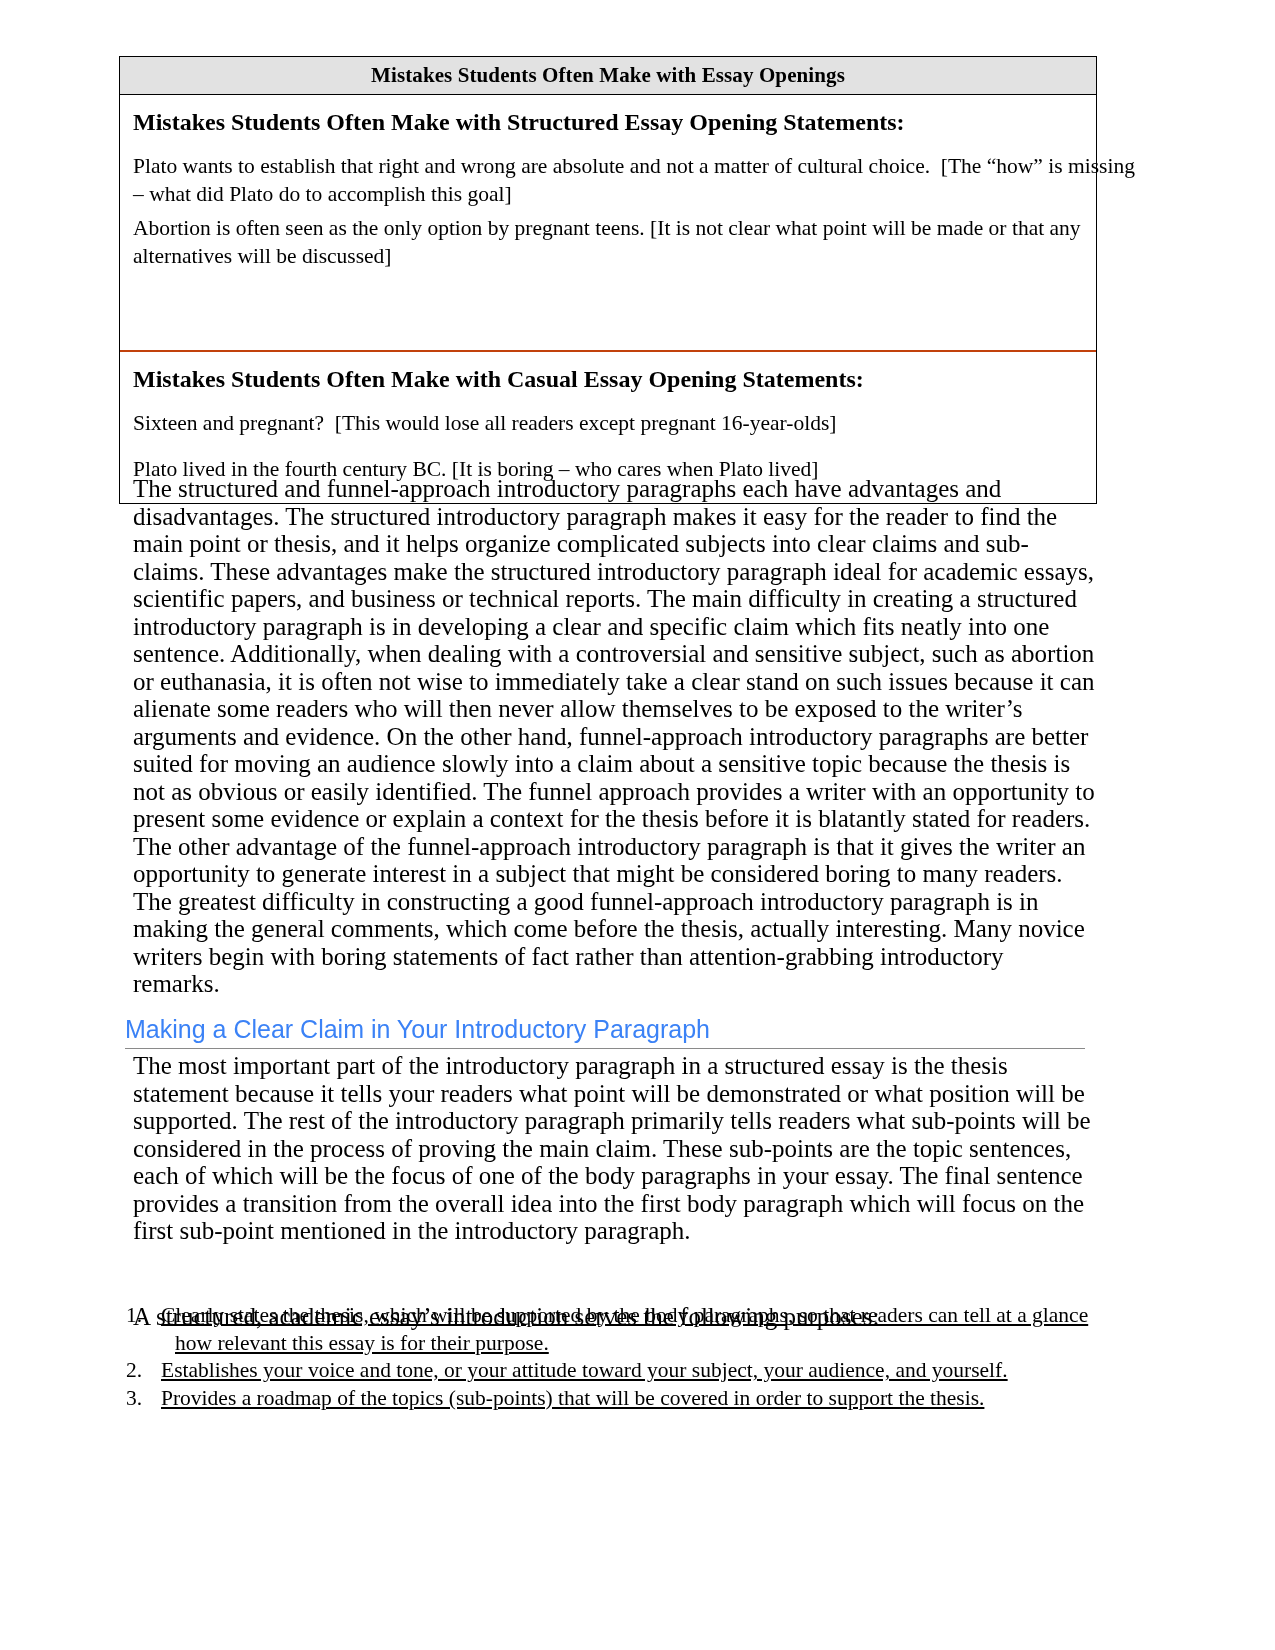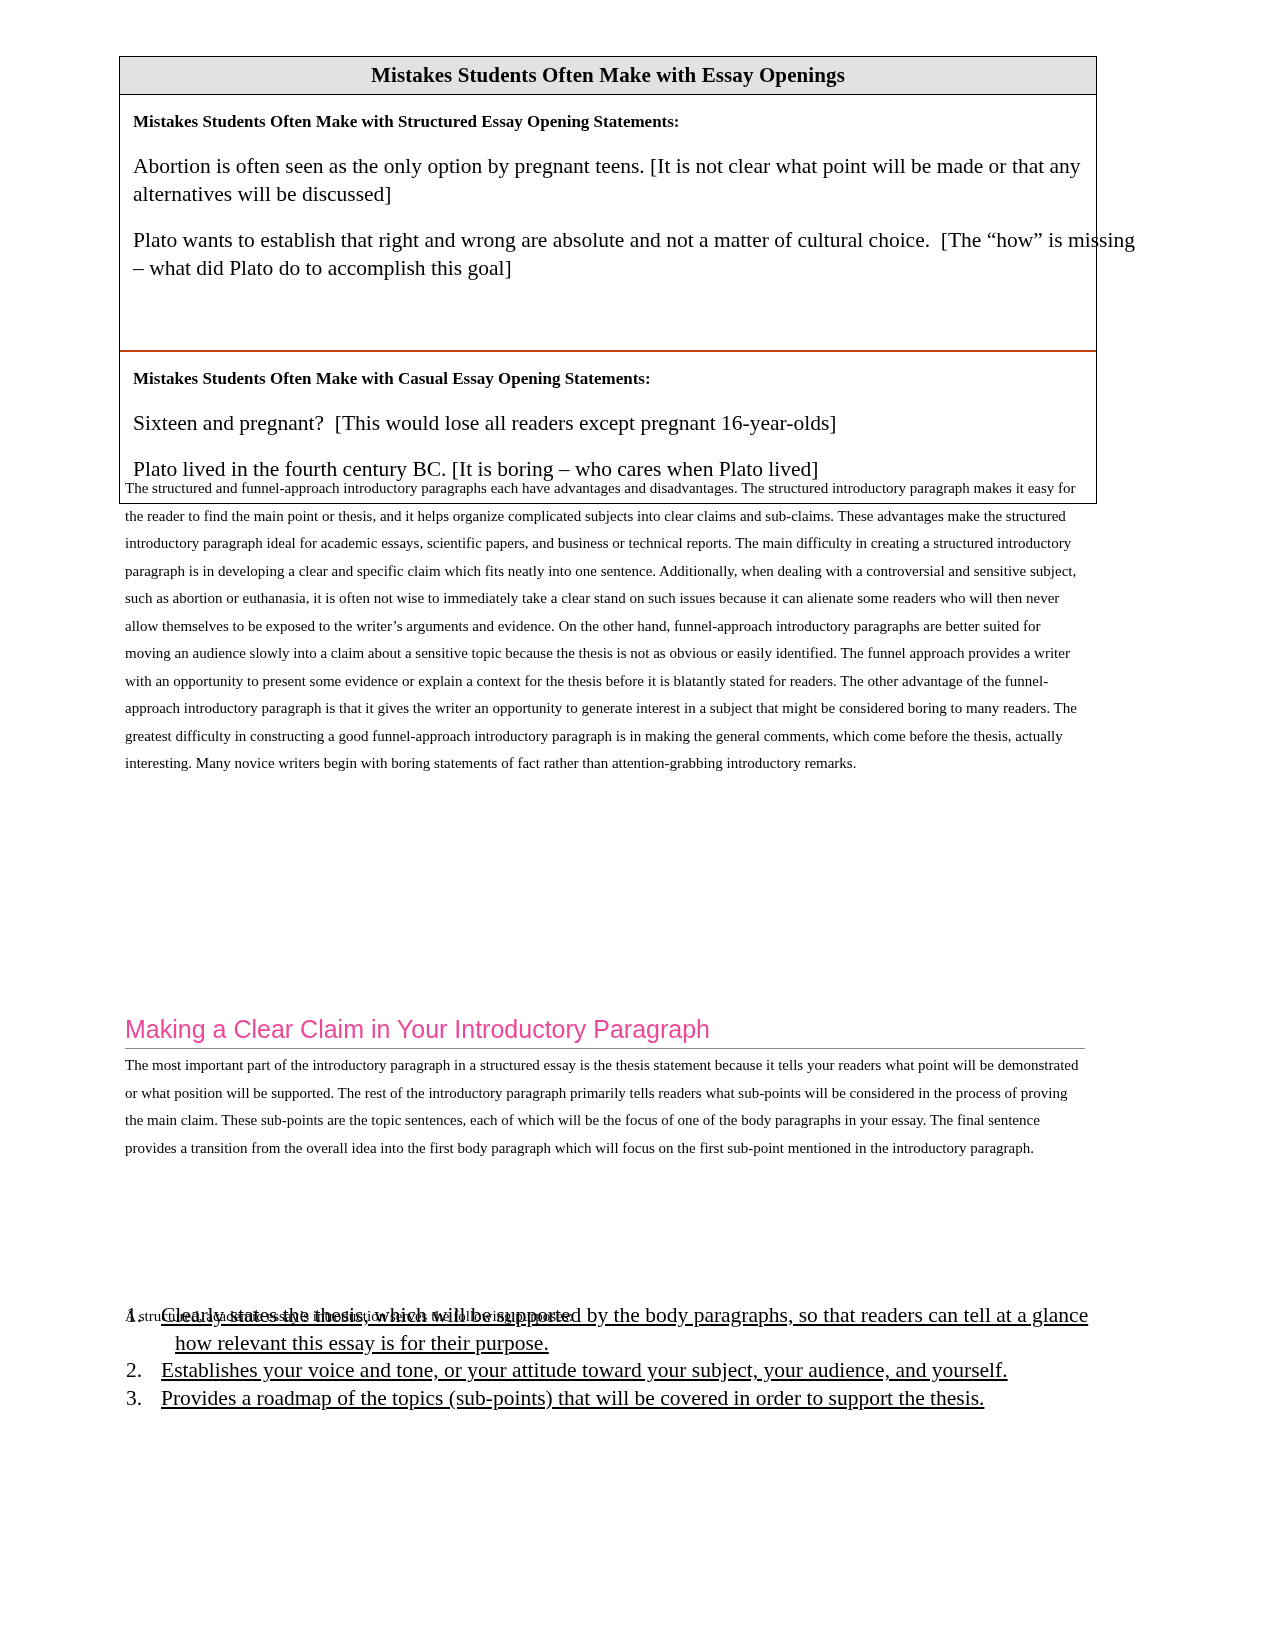--- a/index.html
+++ b/index.html
@@ -44,58 +44,58 @@
   }
   .table-cell {
     padding: 12px 12px 14px 13px;
   }
   .cell-divider {
     border-top: 2px solid #c2410c;
     margin-top: 48px;
   }
   .cell-subhead {
     font-weight: bold;
-    font-size: 17px;
+    font-size: 24px;
     line-height: 30px;
     margin: 0 0 15px 0;
     white-space: nowrap;
   }
   .cell-para {
     font-size: 21.5px;
     line-height: 28px;
     margin: 0 0 18px 0;
     white-space: pre-wrap;
   }
   .cell-para.last { margin-bottom: 6px; }
   .cell-para.wide {
     width: 1015px;   
   }
 
   
   .body-block {
     position: absolute;
-    left: 125px;
+    left: 133px;
     width: 962px;
-    font-size: 15px;
+    font-size: 25px;
     line-height: 27.5px;
     text-align: left;
   }
   #main-para  { top: 475px; }
   #claim-para { top: 1052px; }
   #purposes-lead { top: 1274px; margin-top: 29px; }
 
   
   .section-heading-wrap {
     position: absolute;
     left: 125px;
     top: 1014px;
     width: 962px;
   }
   .section-heading {
-    color: #ec4899;
+    color: #3b82f6;
     font-family: "Liberation Sans", "DejaVu Sans", sans-serif;
     font-size: 25px;
     line-height: 30px;
     font-weight: normal;
     margin: 0;
     padding-bottom: 4px;
     display: block;
     white-space: nowrap;
   }
   .heading-rule {
@@ -138,22 +138,22 @@
 <body>
 
 <div class="page">
 
   <div class="mistakes-table">
 
     <div class="table-header">Mistakes Students Often Make with Essay Openings</div>
 
     <div class="table-cell">
       <div class="cell-subhead">Mistakes Students Often Make with Structured Essay Opening Statements:</div>
+      <div class="cell-para wide last">Plato wants to establish that right and wrong are absolute and not a matter of cultural choice.  [The “how” is missing – what did Plato do to accomplish this goal]</div>
       <div class="cell-para wide">Abortion is often seen as the only option by pregnant teens. [It is not clear what point will be made or that any alternatives will be discussed]</div>
-      <div class="cell-para wide last">Plato wants to establish that right and wrong are absolute and not a matter of cultural choice.  [The “how” is missing – what did Plato do to accomplish this goal]</div>
     </div>
 
     <div class="table-cell cell-divider">
       <div class="cell-subhead">Mistakes Students Often Make with Casual Essay Opening Statements:</div>
       <div class="cell-para">Sixteen and pregnant?  [This would lose all readers except pregnant 16-year-olds]</div>
       <div class="cell-para last">Plato lived in the fourth century BC. [It is boring – who cares when Plato lived]</div>
     </div>
 
   </div>
 

